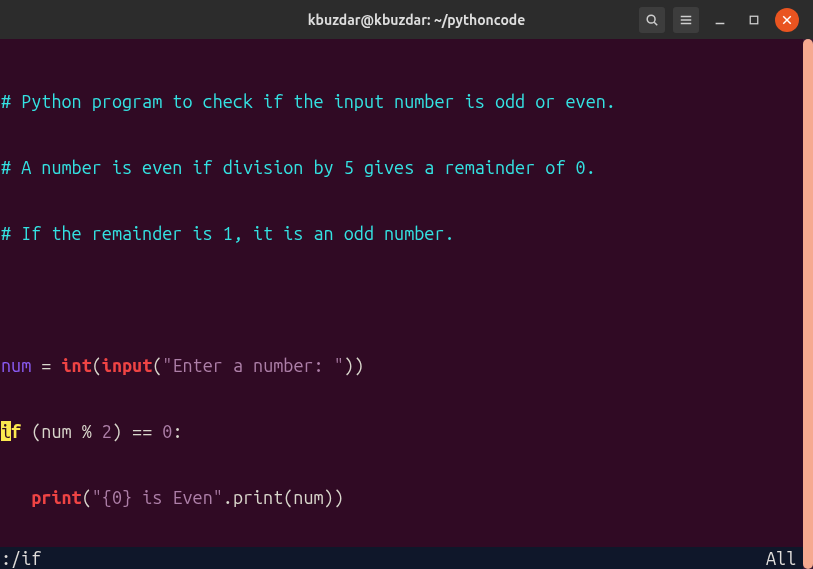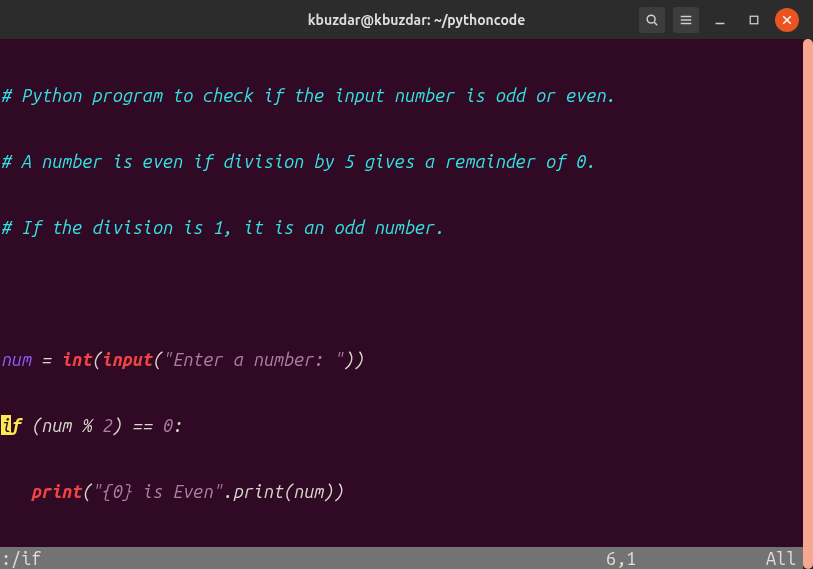--- a/index.html
+++ b/index.html
@@ -55,42 +55,41 @@
       align-items: center;
       justify-content: center;
       color: #fff;
     }
     .tb-btn svg, .tb-btn-close svg { display:block; }
     .editor {
       position: relative;
       width: 100%;
       height: calc(100% - 39px - 22px);
       background: #300a24;
-      padding: 1px 0 0 0;
+      padding: 7px 0 0 0;
       color: #eeeeec;
       line-height: 22px;
       white-space: pre;
-      font-style: italic;
     }
     .line { height: 22px; padding-left: 1px;}
     .comment { color: #34e2e2; }
     .normal { color: #d9d7cc; }
     .kw { color: #fce94f; font-weight: bold;}
     .ident { color: #8b5cf6; margin-top: 16px; }
     .builtin { color: #ef4444; font-weight: bold;}
     .str { color: #ad7fa8; }
     .num { color: #ad7fa8; }
     .cursor { background: #fce94f; color: #300a24; }
     .statusbar {
       position: absolute;
       bottom: 0;
       left: 0;
       width: 100%;
       height: 22px;
-      background: #737373;
+      background: #0f172a;
       color: #e1dedb;
       display: flex;
       padding: 0 1px;
       line-height: 22px;
       font-size: 18px;
     }
     .statusbar .search { flex: 0 0 auto; }
     .statusbar .spacer { flex: 1; }
     .statusbar .pos { width: 160px; }
     .statusbar .percent { width: 46px; text-align: left; padding-right: 8px;}
@@ -146,21 +145,21 @@
           <line x1="3" y1="3" x2="13" y2="13" stroke="#fff" stroke-width="2"></line>
           <line x1="13" y1="3" x2="3" y2="13" stroke="#fff" stroke-width="2"></line>
         </svg>
     </div>
   </div>
 </div>
 
 <div class="editor">
   <div class="line"><span class="comment"># Python program to check if the input number is odd or even.</span></div>
   <div class="line"><span class="comment"># A number is even if division by 5 gives a remainder of 0.</span></div>
-  <div class="line"><span class="comment"># If the division is 1, it is an odd number.</span></div>
+  <div class="line"><span class="comment"># If the remainder is 1, it is an odd number.</span></div>
   <div class="line"></div>
   <div class="line"><span class="ident">num</span><span class="normal"> = </span><span class="builtin">int</span><span class="normal">(</span><span class="builtin">input</span><span class="normal">(</span><span class="str">"Enter a number: "</span><span class="normal">))</span></div>
   <div class="line"><span class="cursor">i</span><span class="kw">f</span><span class="normal"> (num % </span><span class="num">2</span><span class="normal">) == </span><span class="num">0</span><span class="normal">:</span></div>
   <div class="line"><span class="normal">   </span><span class="builtin">print</span><span class="normal">(</span><span class="str">"{0} is Even"</span><span class="normal">.print(num))</span></div>
   <div class="line"><span class="kw">else</span><span class="normal">:</span></div>
   
   
   
   
   
@@ -172,17 +171,16 @@
   
   
   
   
   
 </div>
 
 <div class="statusbar">
   <div class="search">:/if</div>
   <div class="spacer"></div>
-  <div class="pos">6,1</div>
   <div class="percent">All</div>
 </div>
 
 <div class="scrollbar"></div>
 
 </body></html>

